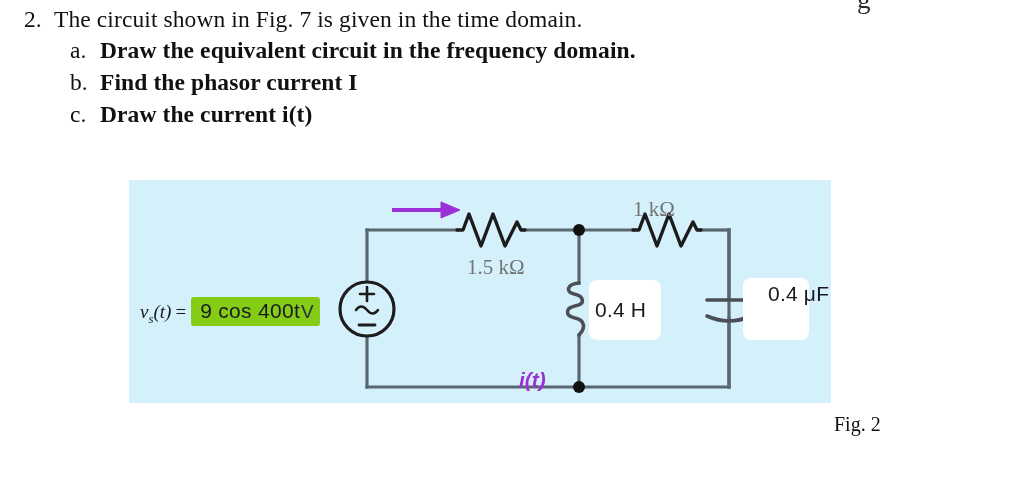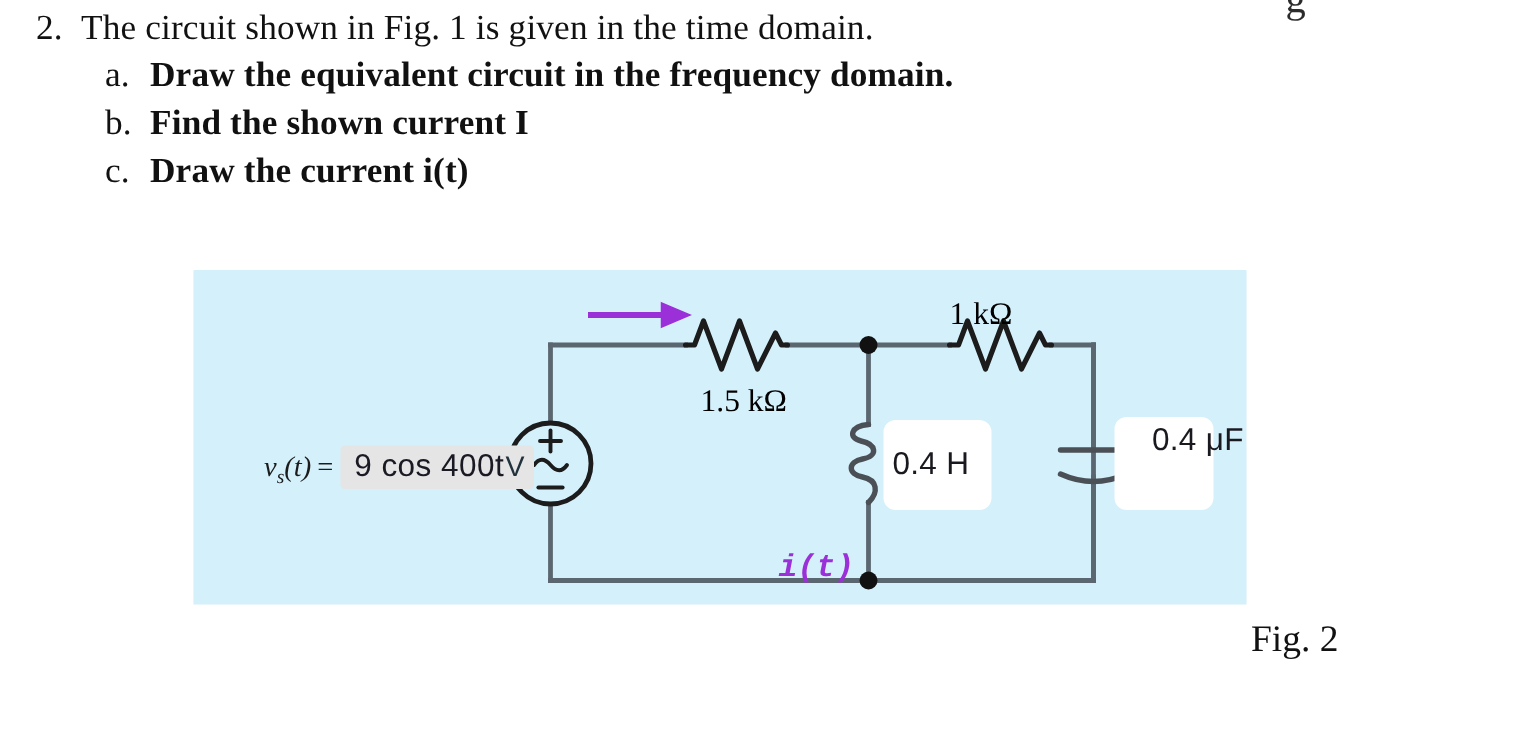--- a/index.html
+++ b/index.html
@@ -86,72 +86,71 @@
   .hl-patch {
     position: absolute;
     background: #ffffff;
     border-radius: 8px;
   }
 
   .ckt-label {
     position: absolute;
     font-family: "Liberation Serif", serif;
     font-size: 21px;
-    color: #000000;
+    color: #737373;
     white-space: nowrap;
   }
   .ckt-label.sans {
     font-family: "Liberation Sans", sans-serif;
     font-size: 21px;
     color: #19191f;
     letter-spacing: .2px;
   }
 
   #label-it {
     position: absolute;
     left: 390px;
     top: 188px;
-    font-family: Liberation Mono, monospace;
+    font-family: Liberation Sans, sans-serif;
     font-style: italic;
     font-weight: bold;
     font-size: 21px;
     color: #9b30d9;
     white-space: nowrap;
   }
 
   
   #source-expression {
     position: absolute;
     left: 140px;
     top: 297px;
     display: flex;
     align-items: baseline;
     white-space: nowrap;
-    margin-left: 36px;
   }
   #src-lhs {
     font-family: "Liberation Serif", serif;
     font-size: 19px;
     font-style: italic;
     color: #1b1b1b;
   }
   #src-lhs .sub {
     font-size: 13px;
     vertical-align: sub;
     font-style: italic;
   }
   #src-eq {
     font-family: "Liberation Serif", serif;
     font-size: 19px;
     margin: 0 5px 0 4px;
     color: #1b1b1b;
   }
   #src-value-wrap {
     position: relative;
-    background: #e5e5e5;
+    background: #84cc16;
     padding: 2px 6px 3px 9px;
     border-radius: 3px;
   }
   #src-value {
     font-family: "Liberation Sans", sans-serif;
     font-size: 21px;
     color: #1a1a24;
     letter-spacing: .3px;
   }
   #src-unit {
@@ -160,44 +159,44 @@
     color: #22323c;
     margin-left: 1px;
   }
 
   
   #fig-caption {
     position: absolute;
     left: 834px;
     top: 413px;
     font-family: "Liberation Serif", serif;
-    font-size: 25px;
+    font-size: 20px;
     color: #111111;
   }
 </style>
 </head>
 <body>
 
 <div id="question-block">
 
   <div class="q-main-row">
     <span class="q-num">2.</span>
-    <span class="q-text">The circuit shown in Fig. 1 is given in the time domain.</span>
+    <span class="q-text">The circuit shown in Fig. 7 is given in the time domain.</span>
   </div>
 
   <div class="q-sub-list">
 
     <div class="q-sub-row">
       <span class="q-sub-letter">a.</span>
       <span class="q-sub-text">Draw the equivalent circuit in the frequency domain.</span>
     </div>
 
     <div class="q-sub-row">
       <span class="q-sub-letter">b.</span>
-      <span class="q-sub-text">Find the shown current I</span>
+      <span class="q-sub-text">Find the phasor current I</span>
     </div>
 
     <div class="q-sub-row">
       <span class="q-sub-letter">c.</span>
       <span class="q-sub-text">Draw the current i(t)</span>
     </div>
 
   </div>
 </div>
 

